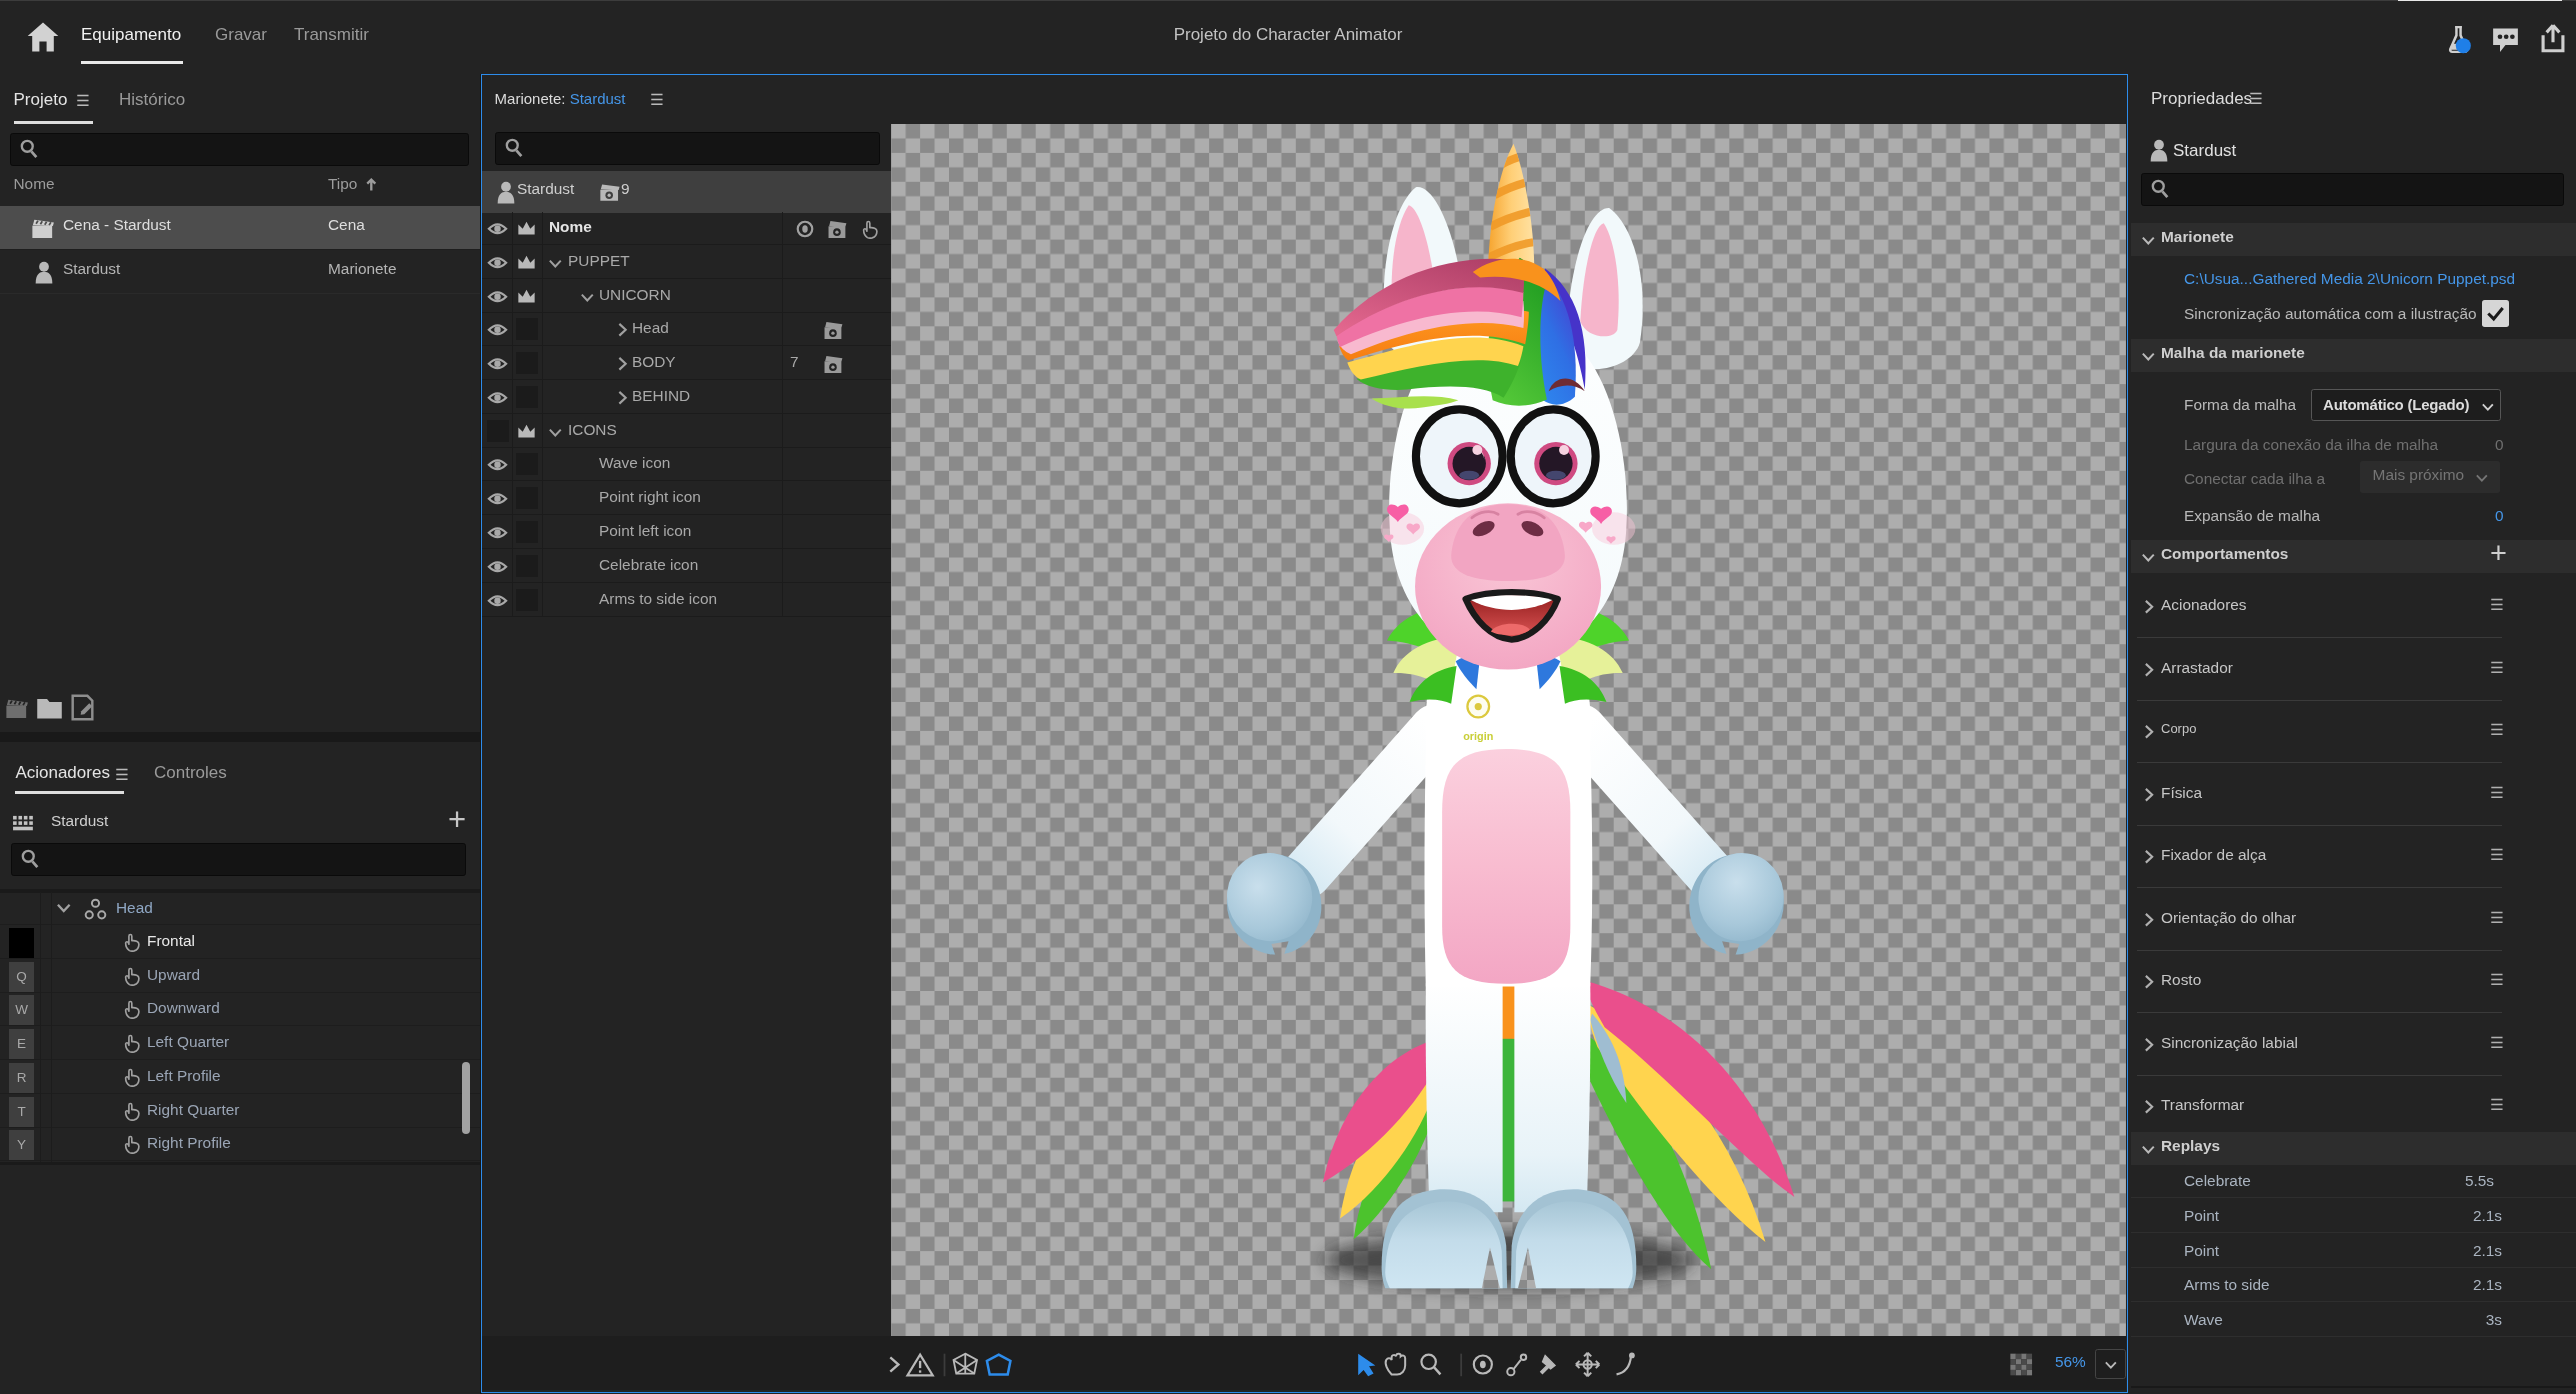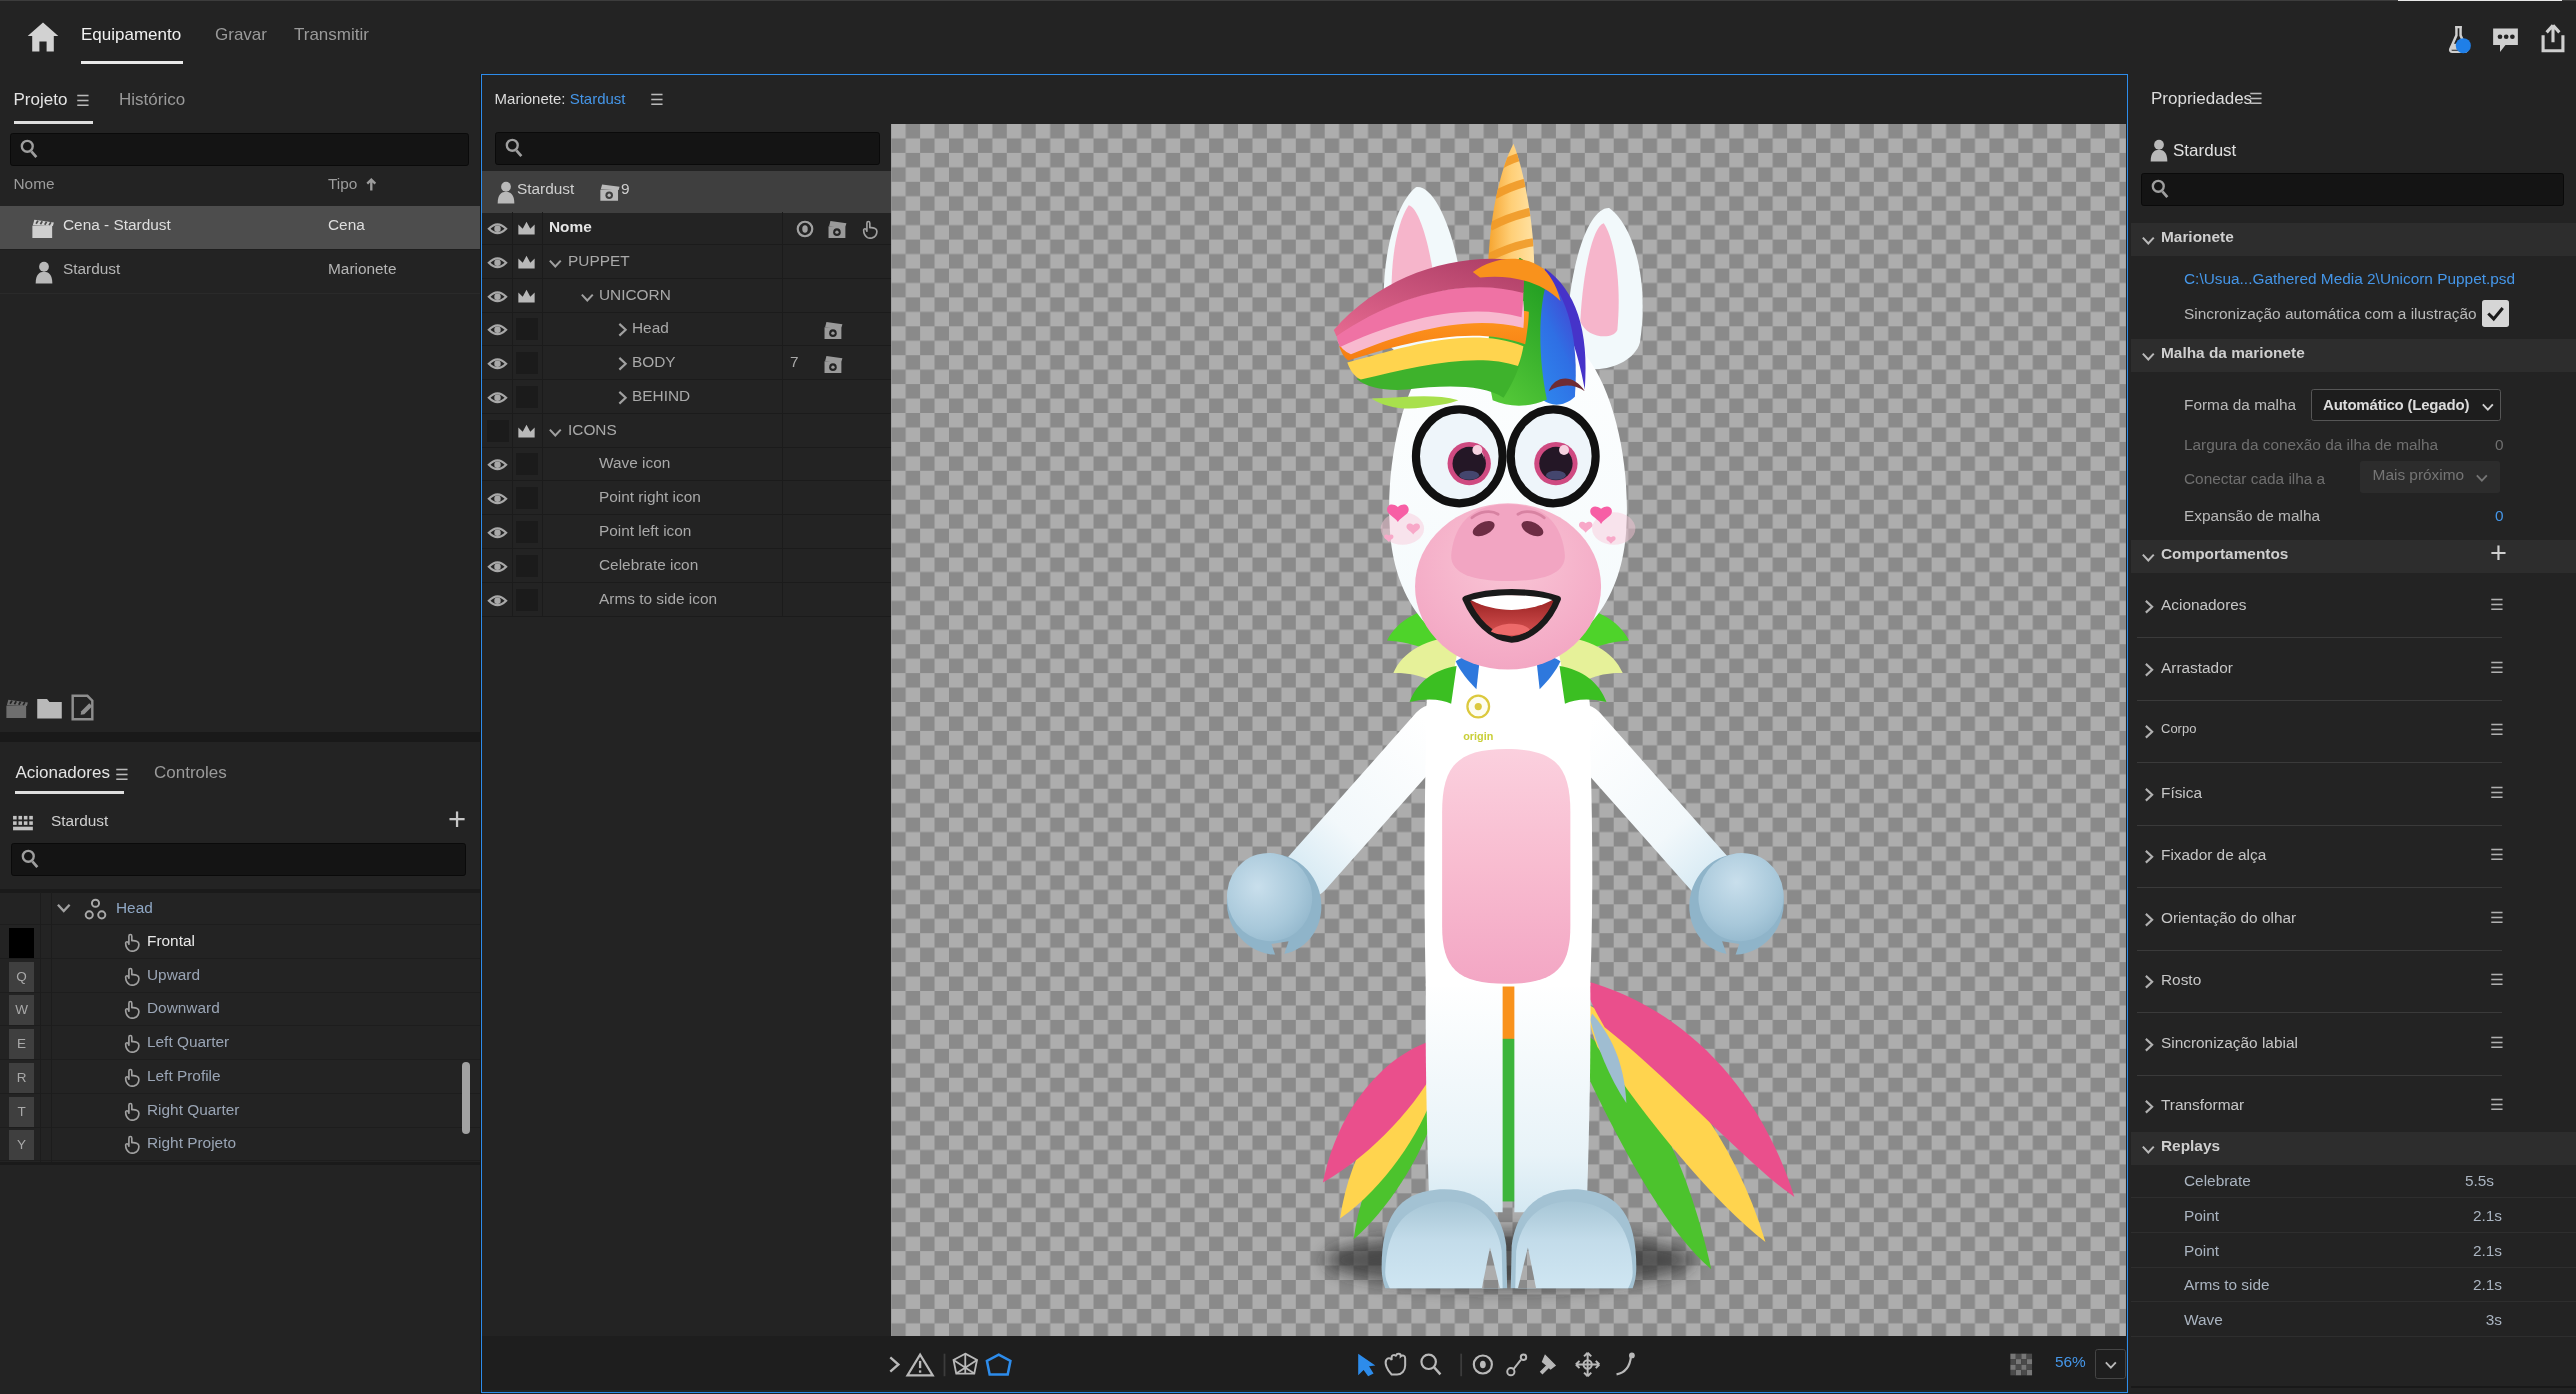--- a/index.html
+++ b/index.html
@@ -47,20 +47,21 @@
 
 <div class="abs" style="left:0;top:0;width:2576px;height:72px;background:#232323;border-top:1.8px solid #3c3c3c;">
   <div class="abs" style="left:2398px;top:-1.8px;width:164px;height:1.8px;background:#e8e8e8;"></div>
   <svg class="abs" style="left:25px;top:18px" width="36" height="36" viewBox="0 0 40 40">
       <path d="M20,4 L37,19 L32,19 L32,36 L24,36 L24,25 L16,25 L16,36 L8,36 L8,19 L3,19 Z" fill="#d2d2d2"></path>
     </svg>
   <div class="abs" style="left:81px;top:23.5px;font-size:17px;color:#f0f0f0;">Equipamento</div>
   <div class="abs" style="left:81px;top:60px;width:102px;height:2.7px;background:#e8e8e8;"></div>
   <div class="abs" style="left:215px;top:23.5px;font-size:17px;color:#9a9a9a;">Gravar</div>
   <div class="abs" style="left:294px;top:23.5px;font-size:17px;color:#9a9a9a;">Transmitir</div>
+  <div class="abs" style="left:0;top:23.5px;width:2576px;text-align:center;font-size:17px;color:#c2c2c2;">Projeto do Character Animator</div>
   <svg class="abs" style="left:2442px;top:22px" width="33" height="33" viewBox="0 0 24 24">
       <path d="M9.5,3 L14.5,3 M10.5,3 L10.5,9 L6,19 a1.5,1.5 0 0 0 1.4,2 L16.6,21 a1.5,1.5 0 0 0 1.4,-2 L13.5,9 L13.5,3" fill="none" stroke="#cfcfcf" stroke-width="1.8"></path>
       <path d="M8,15 L16,15 L17.6,19.4 L6.4,19.4 Z" fill="#cfcfcf"></path>
       <circle cx="15.5" cy="16.5" r="5.5" fill="#1f7fe8"></circle>
     </svg>
   <svg class="abs" style="left:2489px;top:22px" width="33" height="33" viewBox="0 0 24 24">
       <path d="M3,4 L21,4 L21,16 L12,16 L8,21 L8,16 L3,16 Z" fill="#cfcfcf"></path>
       <circle cx="8" cy="10" r="1.7" fill="#232323"></circle>
       <circle cx="12.5" cy="10" r="1.7" fill="#232323"></circle>
       <circle cx="17" cy="10" r="1.7" fill="#232323"></circle>
@@ -201,21 +202,21 @@
         <svg class="abs" style="left:122px;top:6.3px" width="20" height="20" viewBox="0 0 22 22">
           <use href="#handptr"></use>
         </svg>
         <div class="abs" style="left:147px;top:6.3px;font-size:15.4px;color:#9aa5b5;">Right Quarter</div>
       </div>
       <div class="abs" style="left:0;top:236px;width:480px;height:33px;border-bottom:0.9px solid #1d1d1d;">
         <div class="abs" style="left:9px;top:1.8px;width:25px;height:30px;background:#3f3f3f;color:#a9a9a9;font-size:13.5px;text-align:center;line-height:30px;">Y</div>
         <svg class="abs" style="left:122px;top:6.3px" width="20" height="20" viewBox="0 0 22 22">
           <use href="#handptr"></use>
         </svg>
-        <div class="abs" style="left:147px;top:6.3px;font-size:15.4px;color:#9aa5b5;">Right Projeto</div>
+        <div class="abs" style="left:147px;top:6.3px;font-size:15.4px;color:#9aa5b5;">Right Profile</div>
       </div>
       <div class="abs" style="left:40px;top:0;width:0.9px;height:270px;background:#1c1c1c;"></div>
       <div class="abs" style="left:51px;top:0;width:0.9px;height:270px;background:#1c1c1c;"></div>
     </div>
   <div class="abs" style="left:0;top:1088px;width:480px;height:2.7px;background:#1a1a1a;"></div>
   <div class="abs" style="left:462px;top:988px;width:8.1px;height:72px;background:#a2a2a2;border-radius:4.5px;"></div>
 </div>
 <div class="abs" style="left:480px;top:74px;width:1.8px;height:1321px;background:#161616;"></div>
 
 <div class="abs" style="left:481px;top:74px;width:1647px;height:1319px;border:1.8px solid #2d8ceb;background:#232323;">

